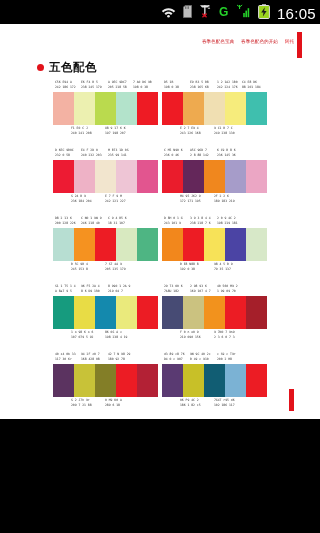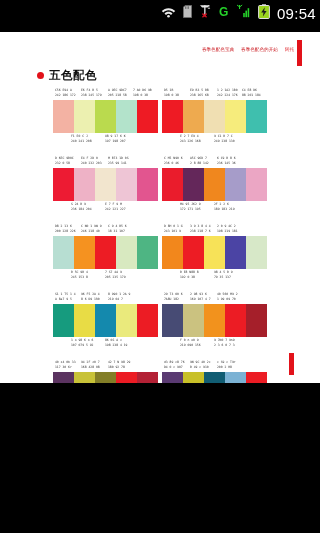--- a/index.html
+++ b/index.html
@@ -19,21 +19,21 @@
   }
   .sb-icons{display:flex;align-items:center;gap:7px;}
   .sb-ico{display:block;}
   .sb-time{
     color:#fff;font-size:15px;letter-spacing:.3px;
     margin-left:7px;font-family:"Liberation Sans",sans-serif;
   }
 
   
   .page{
-    position:absolute;left:0;top:32px;width:320px;height:351px;
+    position:absolute;left:0;top:24px;width:320px;height:395px;
     background:#fff;overflow:hidden;
   }
 
   
   .topnav{
     position:absolute;right:26px;top:16px;
     display:flex;align-items:center;gap:7px;
   }
   .topnav span{
     color:#c9141b;font-size:4.6px;line-height:1;white-space:nowrap;
@@ -141,21 +141,21 @@
 
       <span class="sb-ico">
         <svg width="12" height="15" viewBox="0 0 12 15">
           <rect x="4.0" y="0.2" width="4.0" height="1.4" fill="#cfcfcf"></rect>
           <rect x="0.6" y="1.5" width="10.8" height="13.0" rx="1" fill="#9ad31e" stroke="#e0e0e0" stroke-width="1"></rect>
           <path d="M6.8 3.2L3.2 8.6h2.3l-0.6 3.8 3.7-5.5H6.2z" fill="#1d1d1d"></path>
         </svg>
       </span>
 
     </div>
-    <span class="sb-time">09:54</span>
+    <span class="sb-time">16:05</span>
   </div>
 
   <div class="page">
 
     <div class="redbar-tr"></div>
     <div class="redbar-bl"></div>
 
     <div class="topnav">
       <span>春季色配色宝典</span>
       <span>春季色配色的开始</span>

